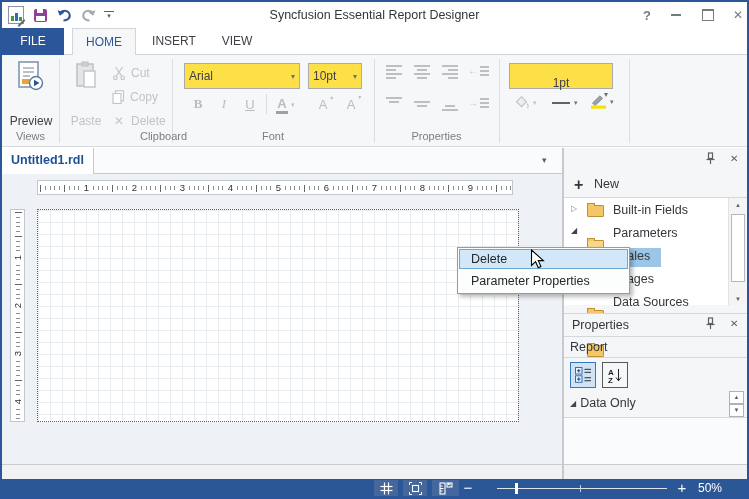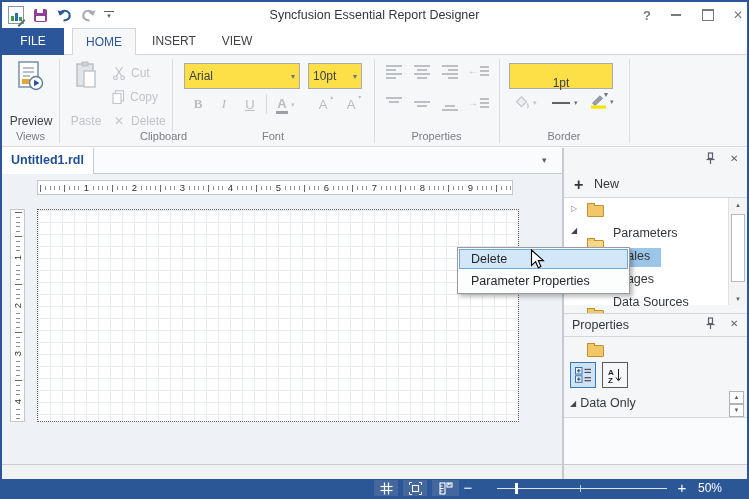--- a/index.html
+++ b/index.html
@@ -322,21 +322,20 @@
     <span class="lineico"></span>
     <span class="mini-arr" style="color:#6d7278;">▾</span>
   </div>
   <div class="abs" style="left:588px;top:92px;display:flex;align-items:center;gap:3px;">
     <svg width="17" height="15" viewBox="0 0 17 15">
       <path d="M2.5 9 L10 1.8 L12.6 4.4 L5 11.6 Z" fill="#9aa0a8" stroke="#7d838b" stroke-width="0.8"></path>
       <rect x="1" y="11.5" width="15" height="3.2" fill="#f5e400"></rect>
     </svg>
     <span class="mini-arr" style="color:#6d7278;">▾</span>
   </div>
-  <div class="abs glabel" style="left:497px;width:130px;">Border</div>
 
   <div class="abs tabstrip"></div>
   <div class="abs doctab">Untitled1.rdl</div>
   <div class="abs" style="left:540px;top:153px;font-size:9px;color:#5a5f66;"><span>▾</span></div>
 
   <div class="abs canvas-area">
     <div class="abs hruler">
       <span style="left:43px;">1</span>
       <span style="left:91px;">2</span>
       <span style="left:139px;">3</span>
@@ -372,20 +371,21 @@
 
   <div class="abs newrow" style="left:562px;top:170px;width:183px;height:26px;">
     <span class="abs plus" style="left:10px;top:0;">+</span>
     <span class="abs" style="left:30px;top:0;font-size:12.5px;line-height:25px;">New</span>
   </div>
 
   <div class="abs tree" style="left:562px;top:196px;width:183px;height:107px;">
 
     <div class="abs expander" style="left:7px;top:6px;color:#85898e;"><span>▷</span></div>
     <div class="abs folder" style="left:23px;top:7px;"></div>
+    <div class="abs tlabel" style="left:49px;top:2px;">Built-in Fields</div>
 
     <div class="abs expander" style="left:7px;top:28px;color:#3f4347;"><span>◢</span></div>
     <div class="abs folder open" style="left:23px;top:30px;"></div>
     <div class="abs tlabel" style="left:49px;top:25px;">Parameters</div>
 
     <div class="abs sel" style="left:35px;top:50px;width:62px;height:19px;"></div>
     <div class="abs param-ico" style="left:38px;top:53px;"></div>
     <div class="abs tlabel" style="left:55px;top:48px;">Sales</div>
 
     <div class="abs folder" style="left:23px;top:76px;"></div>
@@ -406,20 +406,23 @@
     <svg width="11" height="13" viewBox="0 0 11 13">
       <g stroke="#5a5f66" stroke-width="1.2" fill="none">
         <rect x="3.5" y="1" width="4" height="5.5"></rect>
           <line x1="1.5" y1="7.5" x2="9.5" y2="7.5"></line>
           <line x1="5.5" y1="7.5" x2="5.5" y2="12"></line>
       </g>
     </svg>
   </div>
   <div class="abs pclose" style="left:728px;top:316px;"><span>✕</span></div>
 
+  <div class="abs" style="left:562px;top:335px;width:183px;height:21px;border-bottom:1px solid #d4d7db;box-sizing:border-box;">
+    <span style="padding-left:6px;font-size:12.5px;line-height:20px;display:block;">Report</span>
+  </div>
 
   <div class="abs propbtn on ctr" style="left:568px;top:360px;">
     <svg width="17" height="16" viewBox="0 0 17 16">
       <rect x="0.5" y="0.5" width="6.5" height="6.5" fill="#eaf3fb" stroke="#3c6ca8"></rect>
       <line x1="2" y1="3.8" x2="5.5" y2="3.8" stroke="#174a85"></line>
         <line x1="3.8" y1="2" x2="3.8" y2="5.6" stroke="#174a85"></line>
       <line x1="9.5" y1="2.4" x2="16" y2="2.4" stroke="#4a4e54" stroke-width="1.2"></line>
       <line x1="9.5" y1="5.4" x2="16" y2="5.4" stroke="#4a4e54" stroke-width="1.2"></line>
       <rect x="0.5" y="8.8" width="6.5" height="6.5" fill="#eaf3fb" stroke="#3c6ca8"></rect>
       <line x1="2" y1="12.1" x2="5.5" y2="12.1" stroke="#174a85"></line>

